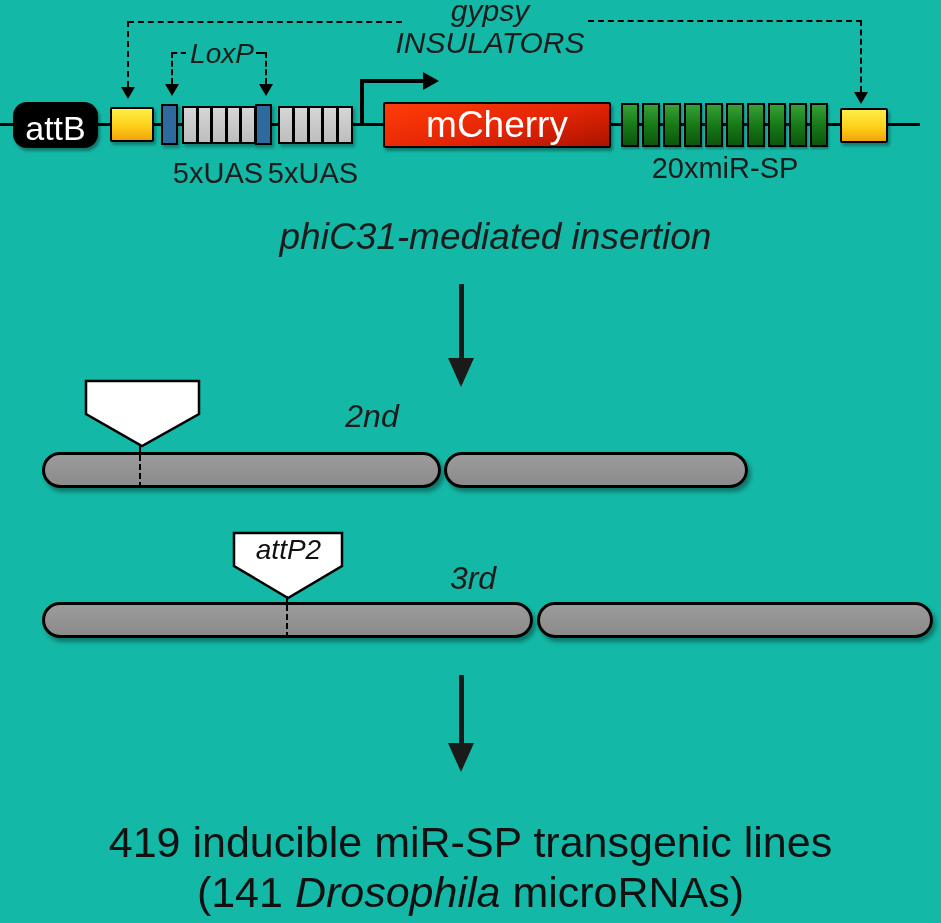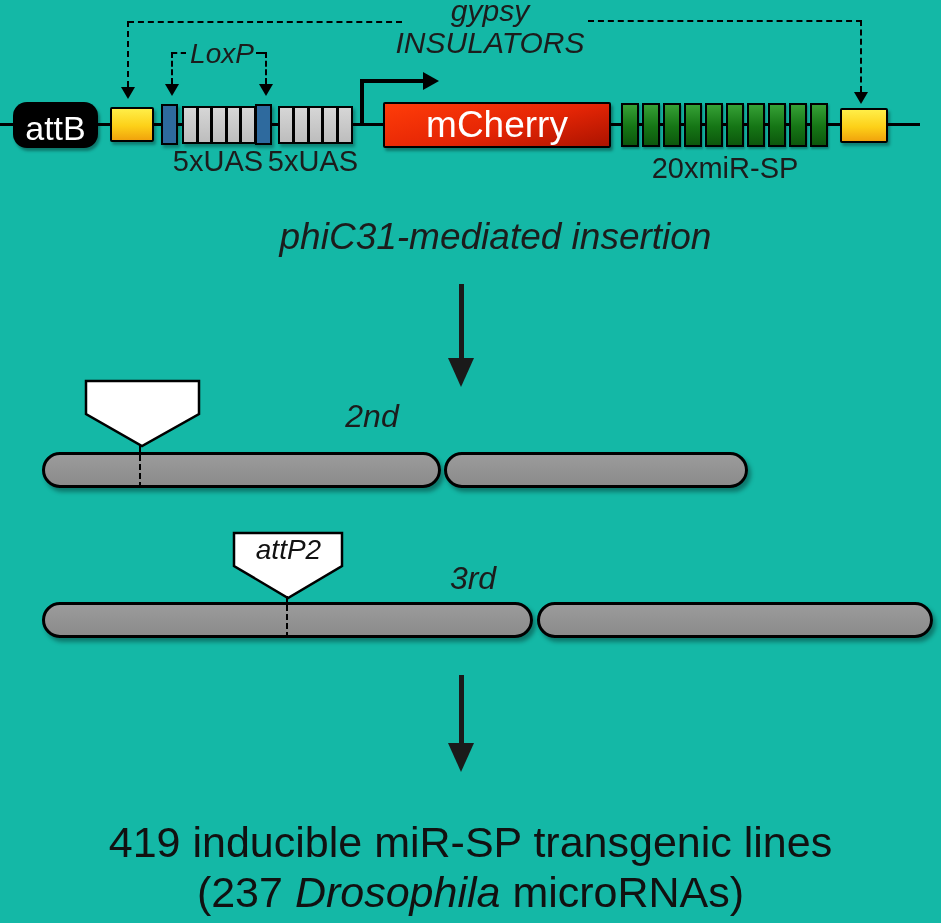--- a/index.html
+++ b/index.html
@@ -33,21 +33,21 @@
   .mcherry-box{left:383px;top:102px;width:228px;height:46px;border:2px solid #000;border-radius:2px;
     background:linear-gradient(165deg,#ff3c08 0%,#e42505 55%,#ab1300 100%);box-sizing:border-box;
     display:flex;align-items:center;justify-content:center;color:#fff;font-size:37px;
     box-shadow:2px 3px 3px rgba(0,0,0,.35);}
   .mir-row{left:621px;top:103px;height:44px;display:flex;gap:3px;}
   .mir-box{width:18px;height:44px;border:2px solid #000;box-sizing:border-box;
     background:linear-gradient(180deg,#36a136 0%,#157515 55%,#0c570c 100%);
     box-shadow:1px 2px 2px rgba(0,0,0,.3);}
 
   
-  .lbl-uas{top:145px;width:110px;font-size:29px;}
+  .lbl-uas{top:157px;width:110px;font-size:29px;}
   .lbl-uas1{left:163px;} .lbl-uas2{left:258px;}
   .lbl-mir{left:620px;top:152px;width:210px;font-size:29px;}
 
   
   .lbl-gypsy{left:380px;top:-6px;width:220px;font-size:30px;}
   .lbl-insulators{left:380px;top:26px;width:220px;font-size:30px;}
   .dash-h{border-top:2px dashed #000;height:0;}
   .dash-v{border-left:2px dashed #000;width:0;}
   .dh-left{left:128px;top:21px;width:274px;}
   .dv-left{left:127px;top:21px;height:66px;}
@@ -184,15 +184,15 @@
   <div class="flag-text abs" style="left:232px;top:534px;width:113px;">attP2</div>
   <div class="abs ctr boldital lbl-3rd">3rd</div>
   <div class="chrom c3l"></div>
   <div class="chrom c3r"></div>
   <div class="abs ins-dash ins-dash-3"></div>
 
   <div class="abs big-arrow-line a2-line"></div>
   <div class="abs big-arrow-head a2-head"></div>
 
   <div class="abs ctr lbl-sum1">419 inducible miR-SP transgenic lines</div>
-  <div class="abs ctr lbl-sum2"><span>(237 </span><span class="ital">Drosophila</span><span> microRNAs)</span></div>
+  <div class="abs ctr lbl-sum2"><span>(141 </span><span class="ital">Drosophila</span><span> microRNAs)</span></div>
 
 </div>
 
 </body></html>

